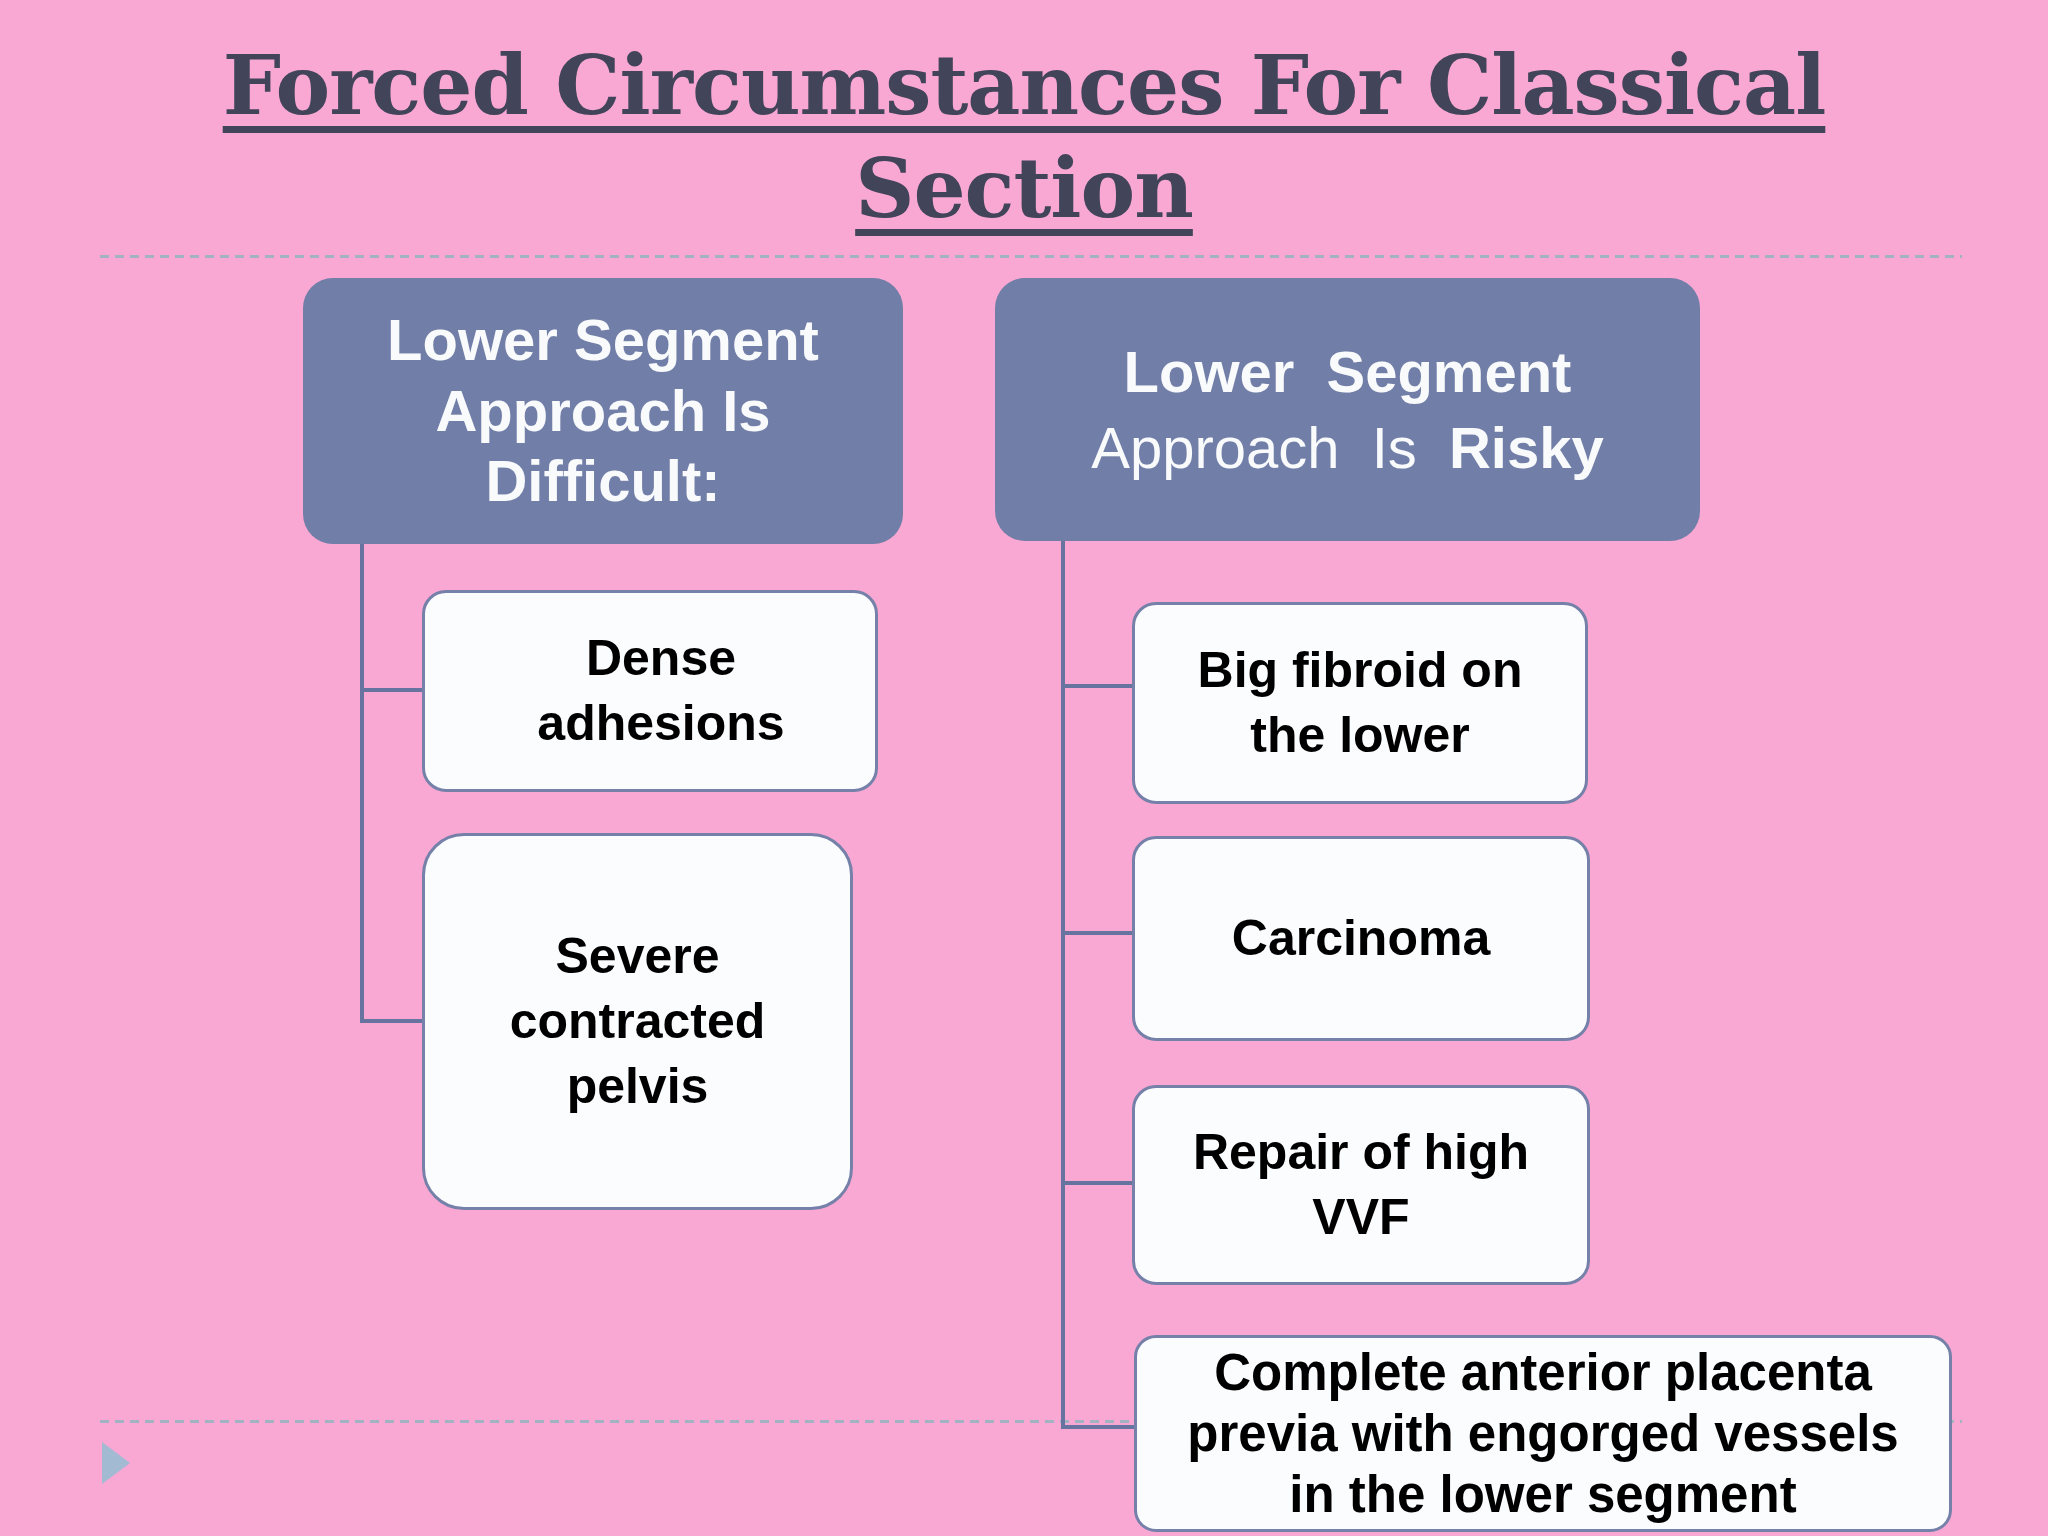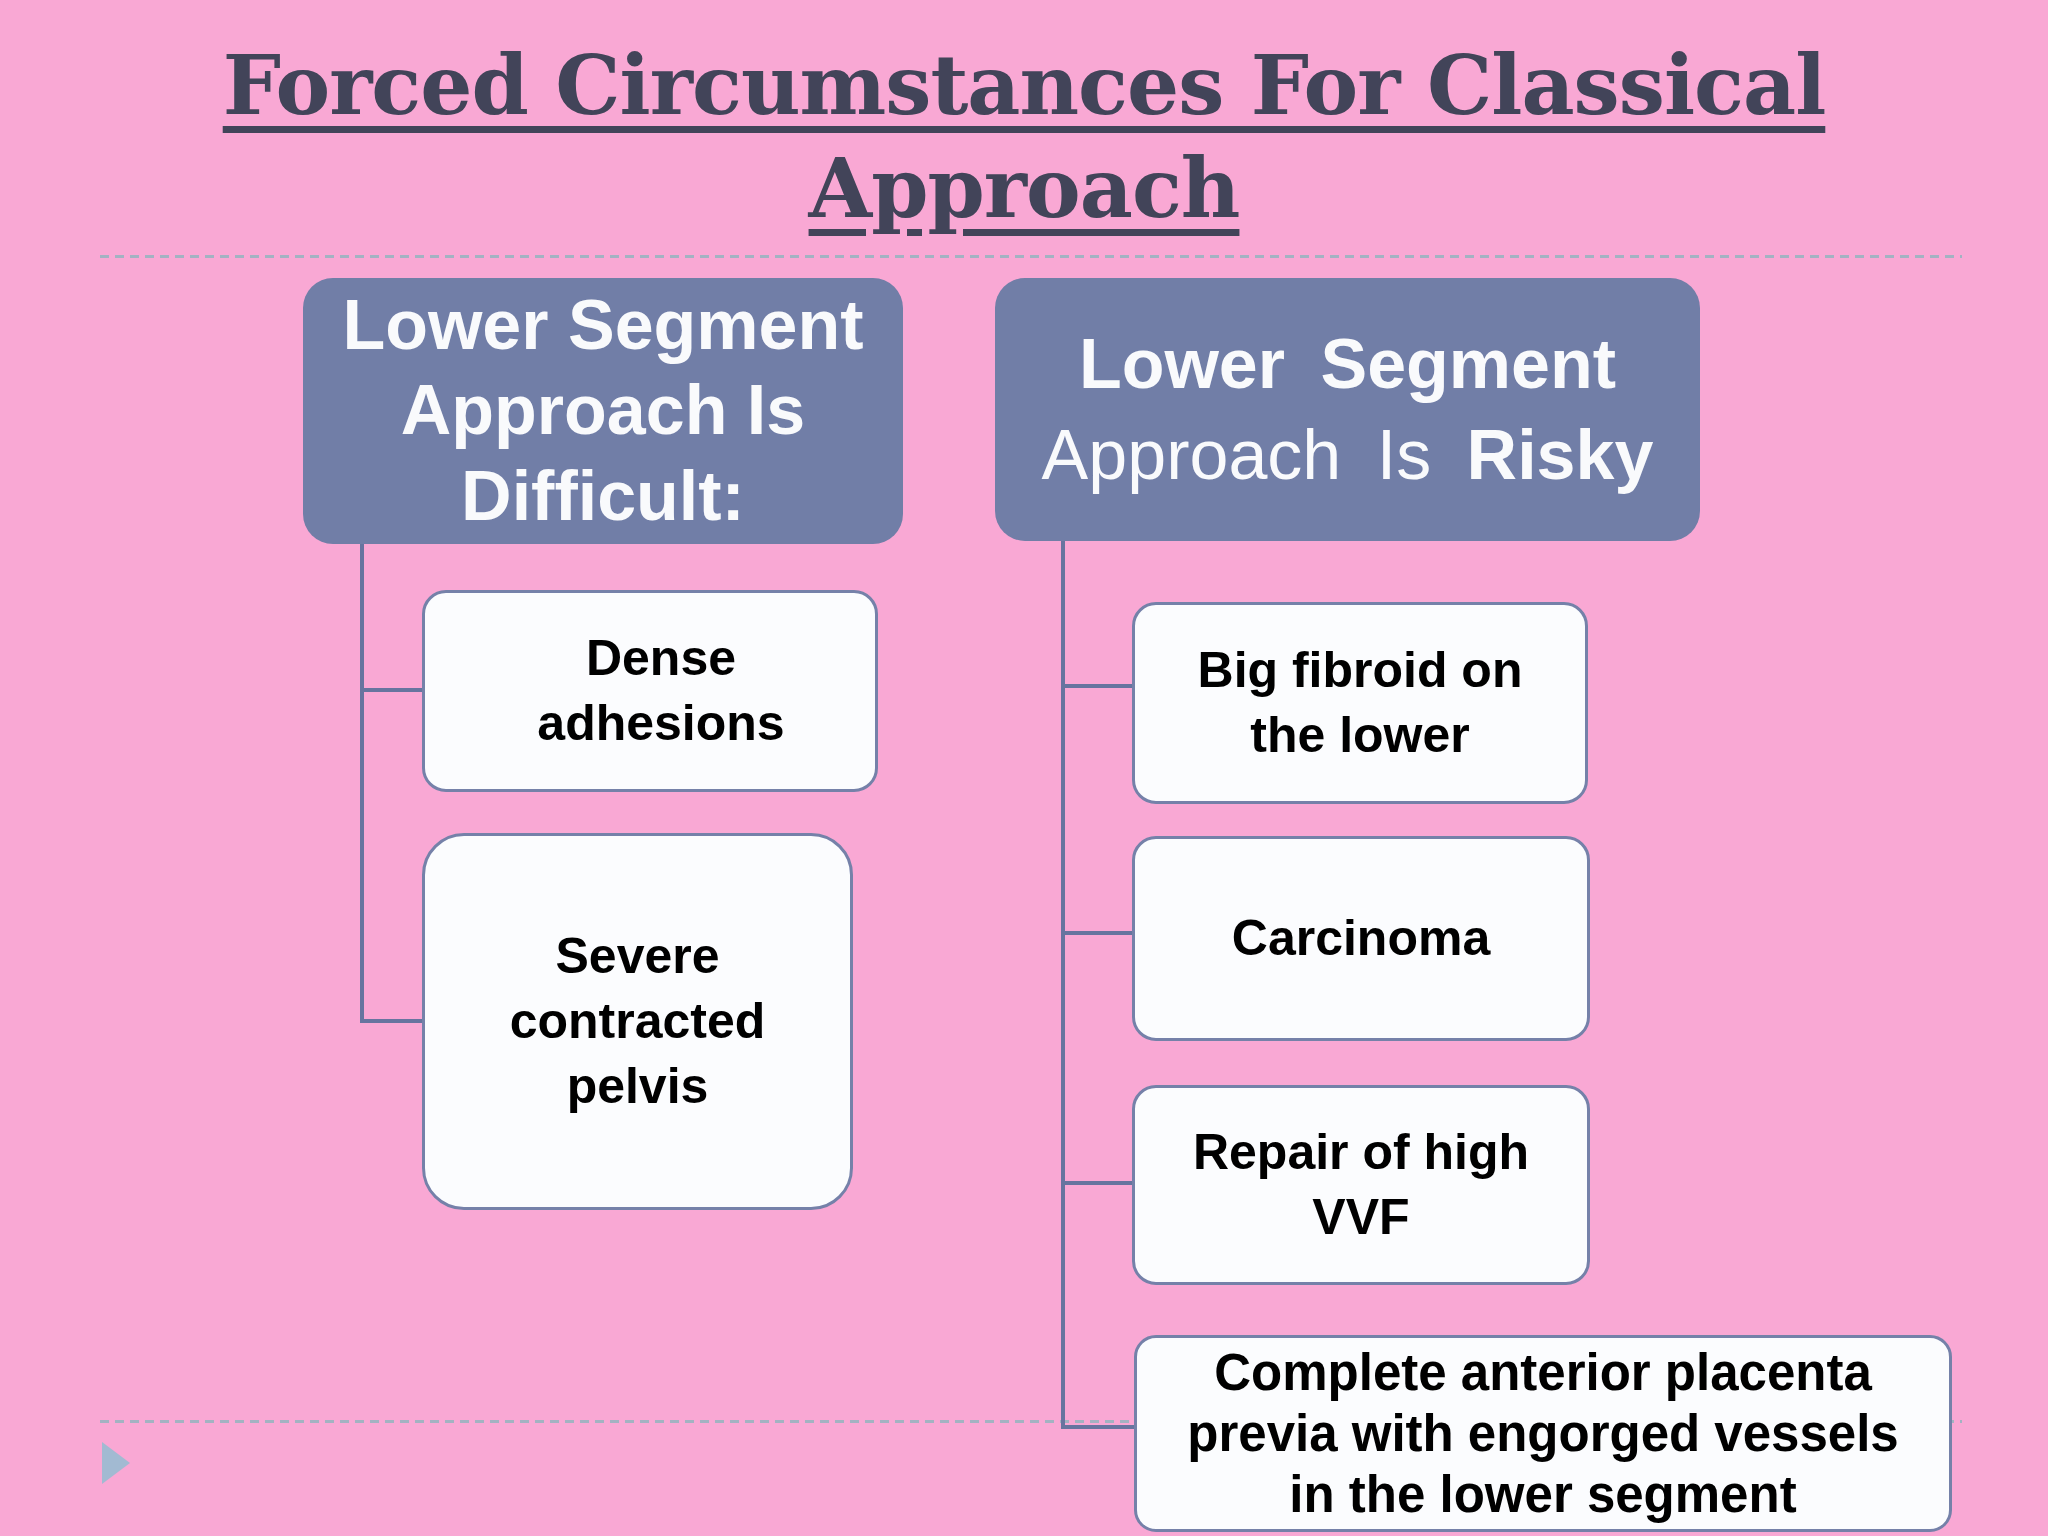--- a/index.html
+++ b/index.html
@@ -48,21 +48,21 @@
   #conn-right-s4{left:1061px;top:1425px;width:77px;height:4px;}
   
   .node{
     position:absolute;z-index:3;box-sizing:border-box;
     display:flex;align-items:center;justify-content:center;
     text-align:center;
   }
   .header-node{
     background:var(--header-fill);
     color:var(--header-text);
-    font-size:70px;line-height:1.22;align-items:center;
+    font-size:58px;line-height:1.22;align-items:center;
   }
   .child-node{
     background:var(--box-fill);
     border:3px solid var(--box-border);
     color:var(--body-text);
     font-size:50px;line-height:1.3;
   }
   #hdr-difficult{left:303px;top:278px;width:600px;height:266px;border-radius:30px;}
   #hdr-risky{left:995px;top:278px;width:705px;height:263px;border-radius:30px;word-spacing:16px;line-height:1.3;}
   #node-dense    {left:422px; top:590px; width:456px;height:202px;border-radius:24px;padding-left:22px;}
@@ -79,21 +79,21 @@
     border-bottom:21px solid transparent;
     border-left:28px solid var(--nav-triangle);
   }
 </style>
 </head>
 <body>
 
 <div id="slide">
 
   <div id="slide-title">
-      <div><span class="bold-seg">Forced Circumstances For Classical</span><br><span class="bold-seg">Approach</span></div>
+      <div><span class="bold-seg">Forced Circumstances For Classical</span><br><span class="bold-seg">Section</span></div>
     </div>
 
   <div id="rule-top" class="rule-dashed"></div>
   <div id="rule-bottom" class="rule-dashed"></div>
 
   <div id="conn-left-v" class="connector"></div>
   <div id="conn-left-s1" class="connector"></div>
   <div id="conn-left-s2" class="connector"></div>
 
   <div id="conn-right-v" class="connector"></div>

